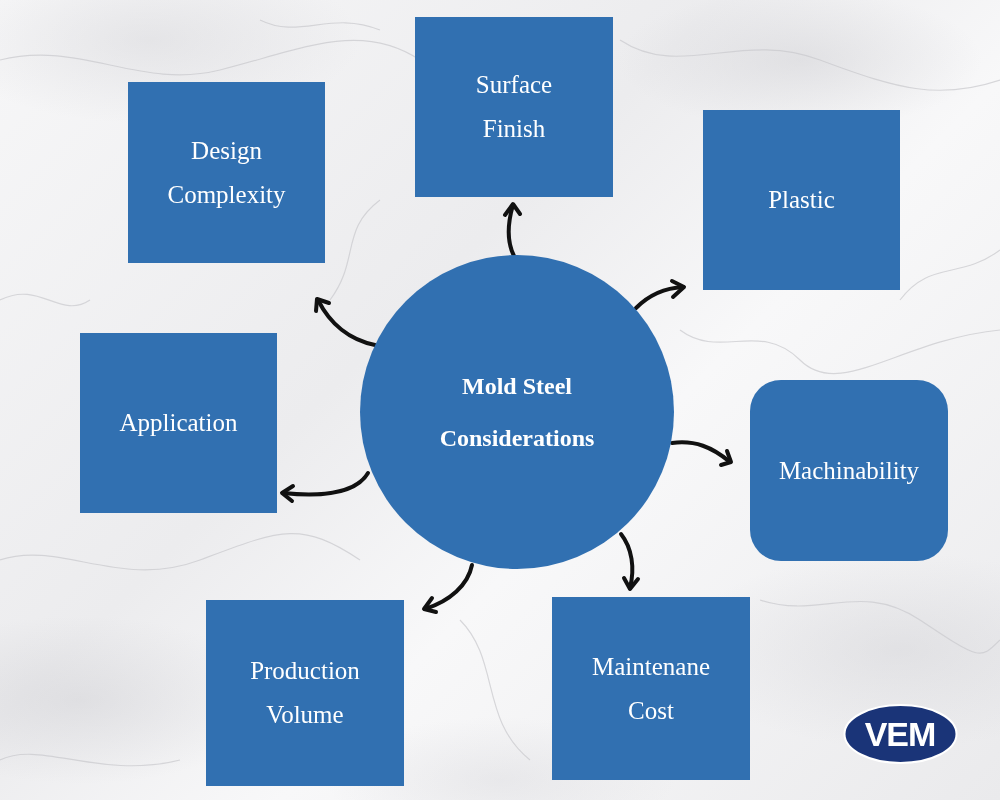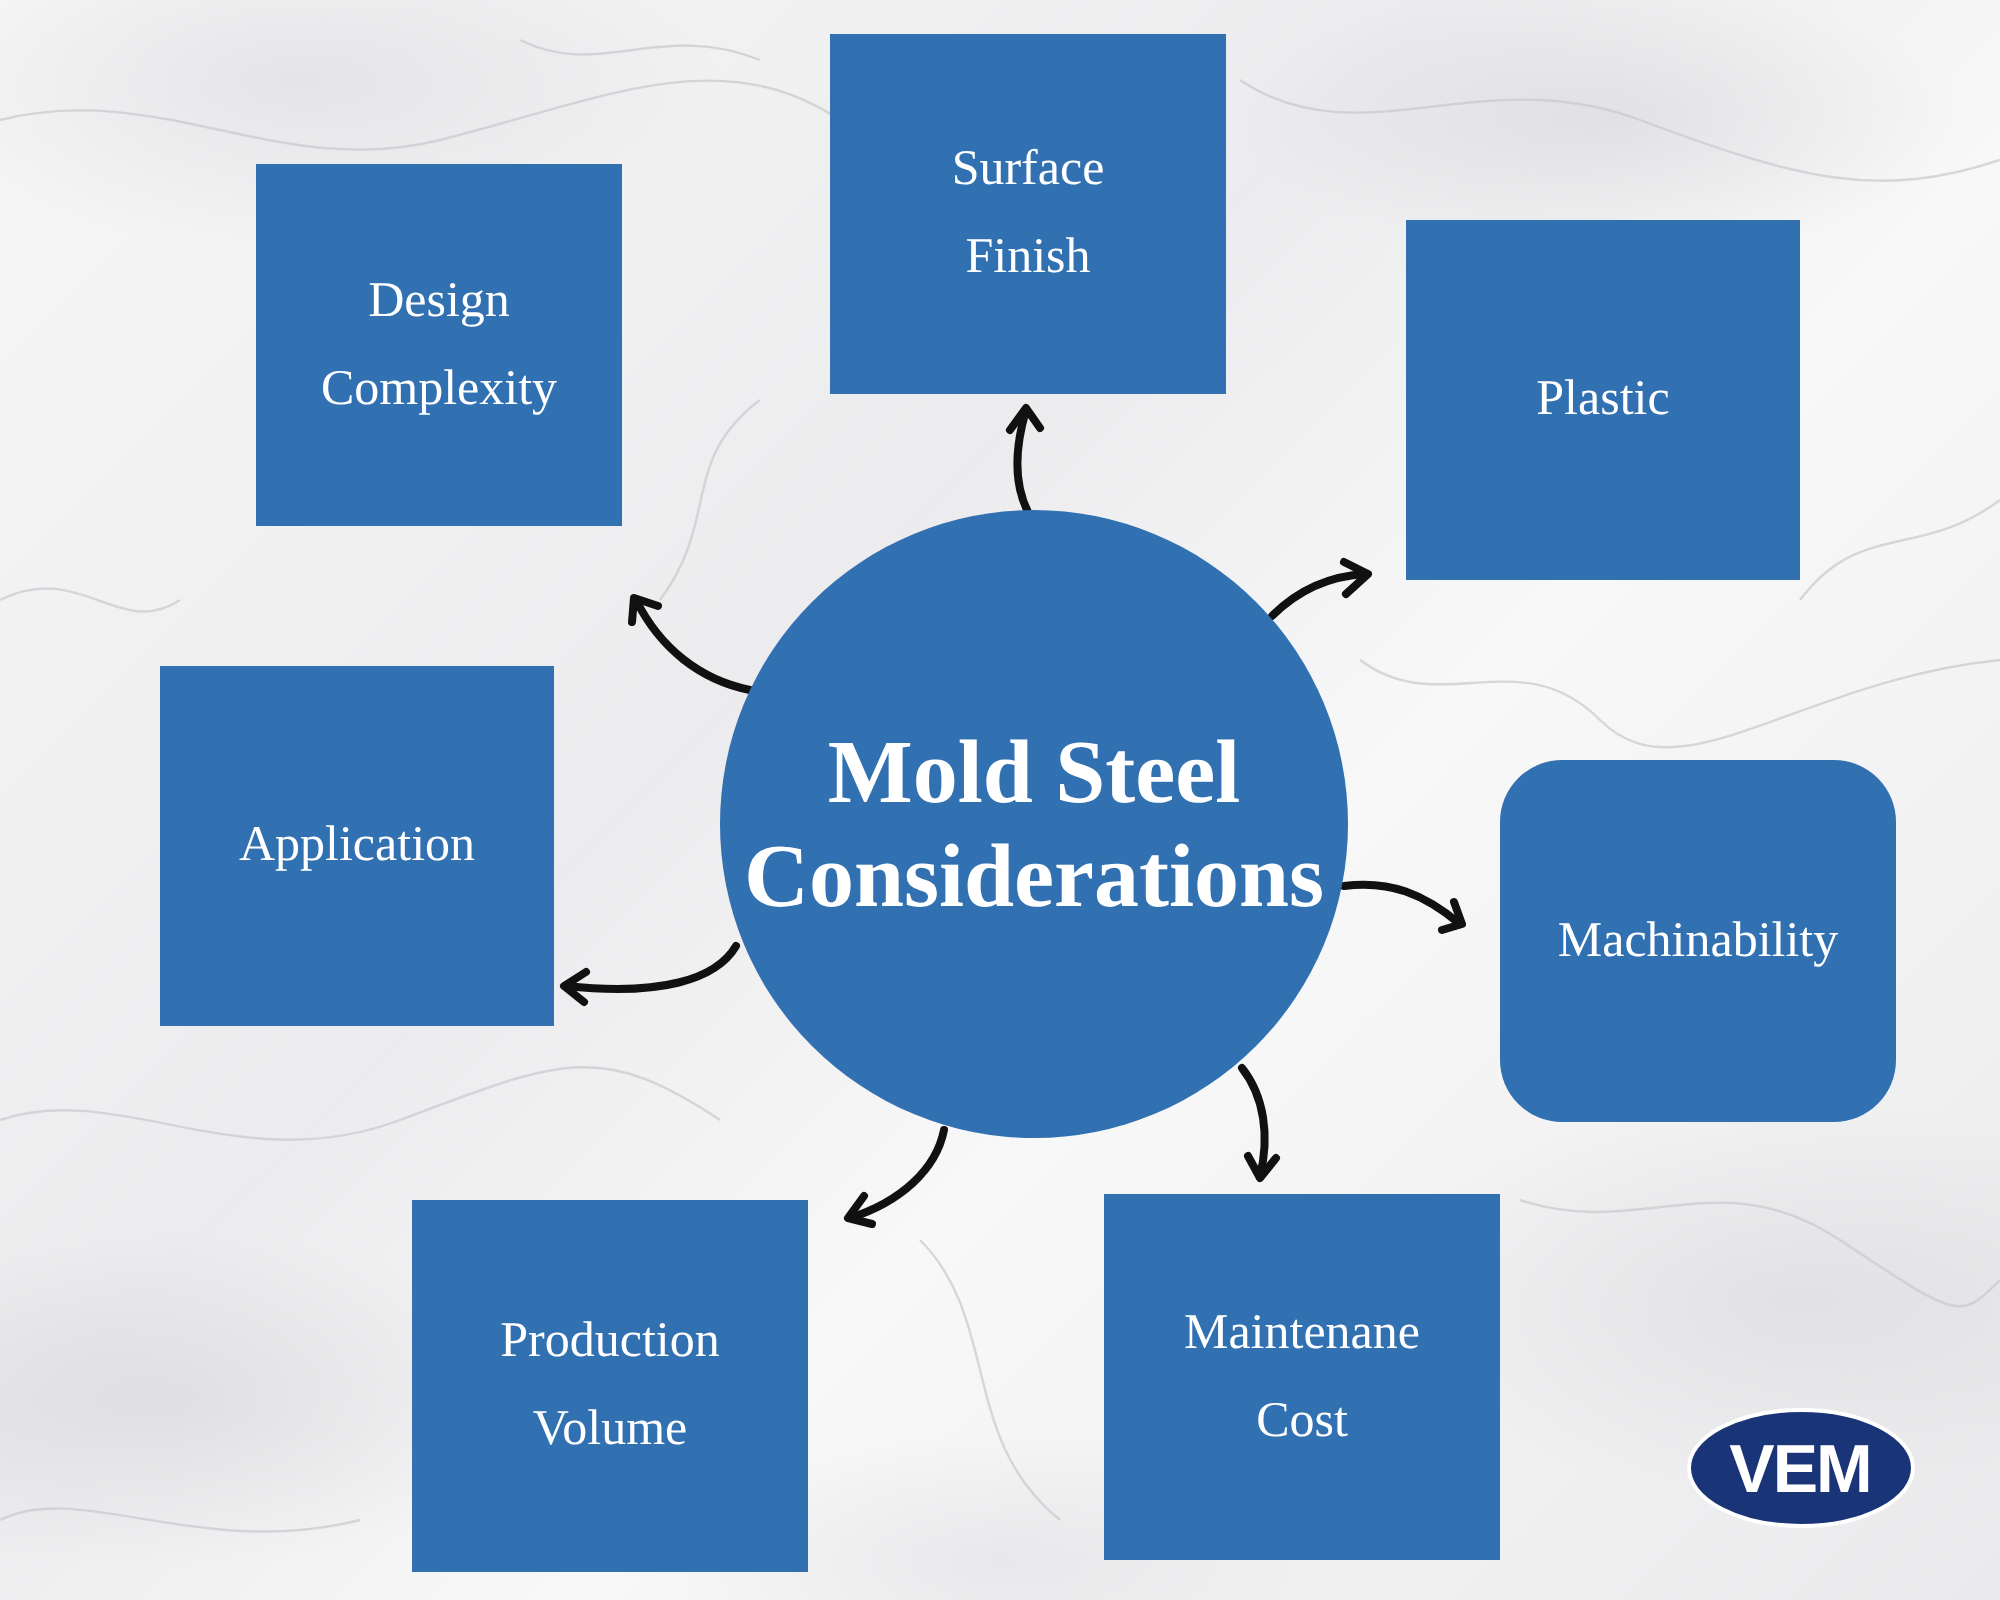--- a/index.html
+++ b/index.html
@@ -23,21 +23,21 @@
     position: absolute; background: #3170b1;
     display: flex; align-items: center; justify-content: center;
     text-align: center; color: #ffffff;
     font-size: 25px; line-height: 44px;
   }
   .box span { display: block; }
   .circle {
     position: absolute; left: 360px; top: 255px; width: 314px; height: 314px;
     border-radius: 50%; background: #3170b1;
     display: flex; align-items: center; justify-content: center; flex-direction: column;
-    color: #ffffff; font-weight: bold; font-size: 45px; line-height: 52px; text-align: center;
+    color: #ffffff; font-weight: bold; font-size: 24px; line-height: 52px; text-align: center;
   }
   .arrows { position: absolute; inset: 0; pointer-events: none; }
   .logo { position: absolute; left: 843px; top: 703px; width: 115px; height: 62px; }
 </style>
 </head>
 <body>
 
 <div class="marble"></div>
 <svg class="veins" width="1000" height="800">
   <g fill="none" stroke="#c9c9cd" stroke-width="1.2" opacity="0.7">
@@ -113,21 +113,21 @@
     <span>Volume</span>
   </div>
 </div>
 
 <div class="box" style="left:80px; top:333px; width:197px; height:180px;">
   <div>
     <span>Application</span>
   </div>
 </div>
 
-<div class="box" style="left:128px; top:82px; width:183px; height:181px;">
+<div class="box" style="left:128px; top:82px; width:197px; height:181px;">
   <div>
     <span>Design</span>
     <span>Complexity</span>
   </div>
 </div>
 
 <div class="circle">
   <span>Mold Steel</span>
   <span>Considerations</span>
 </div>

